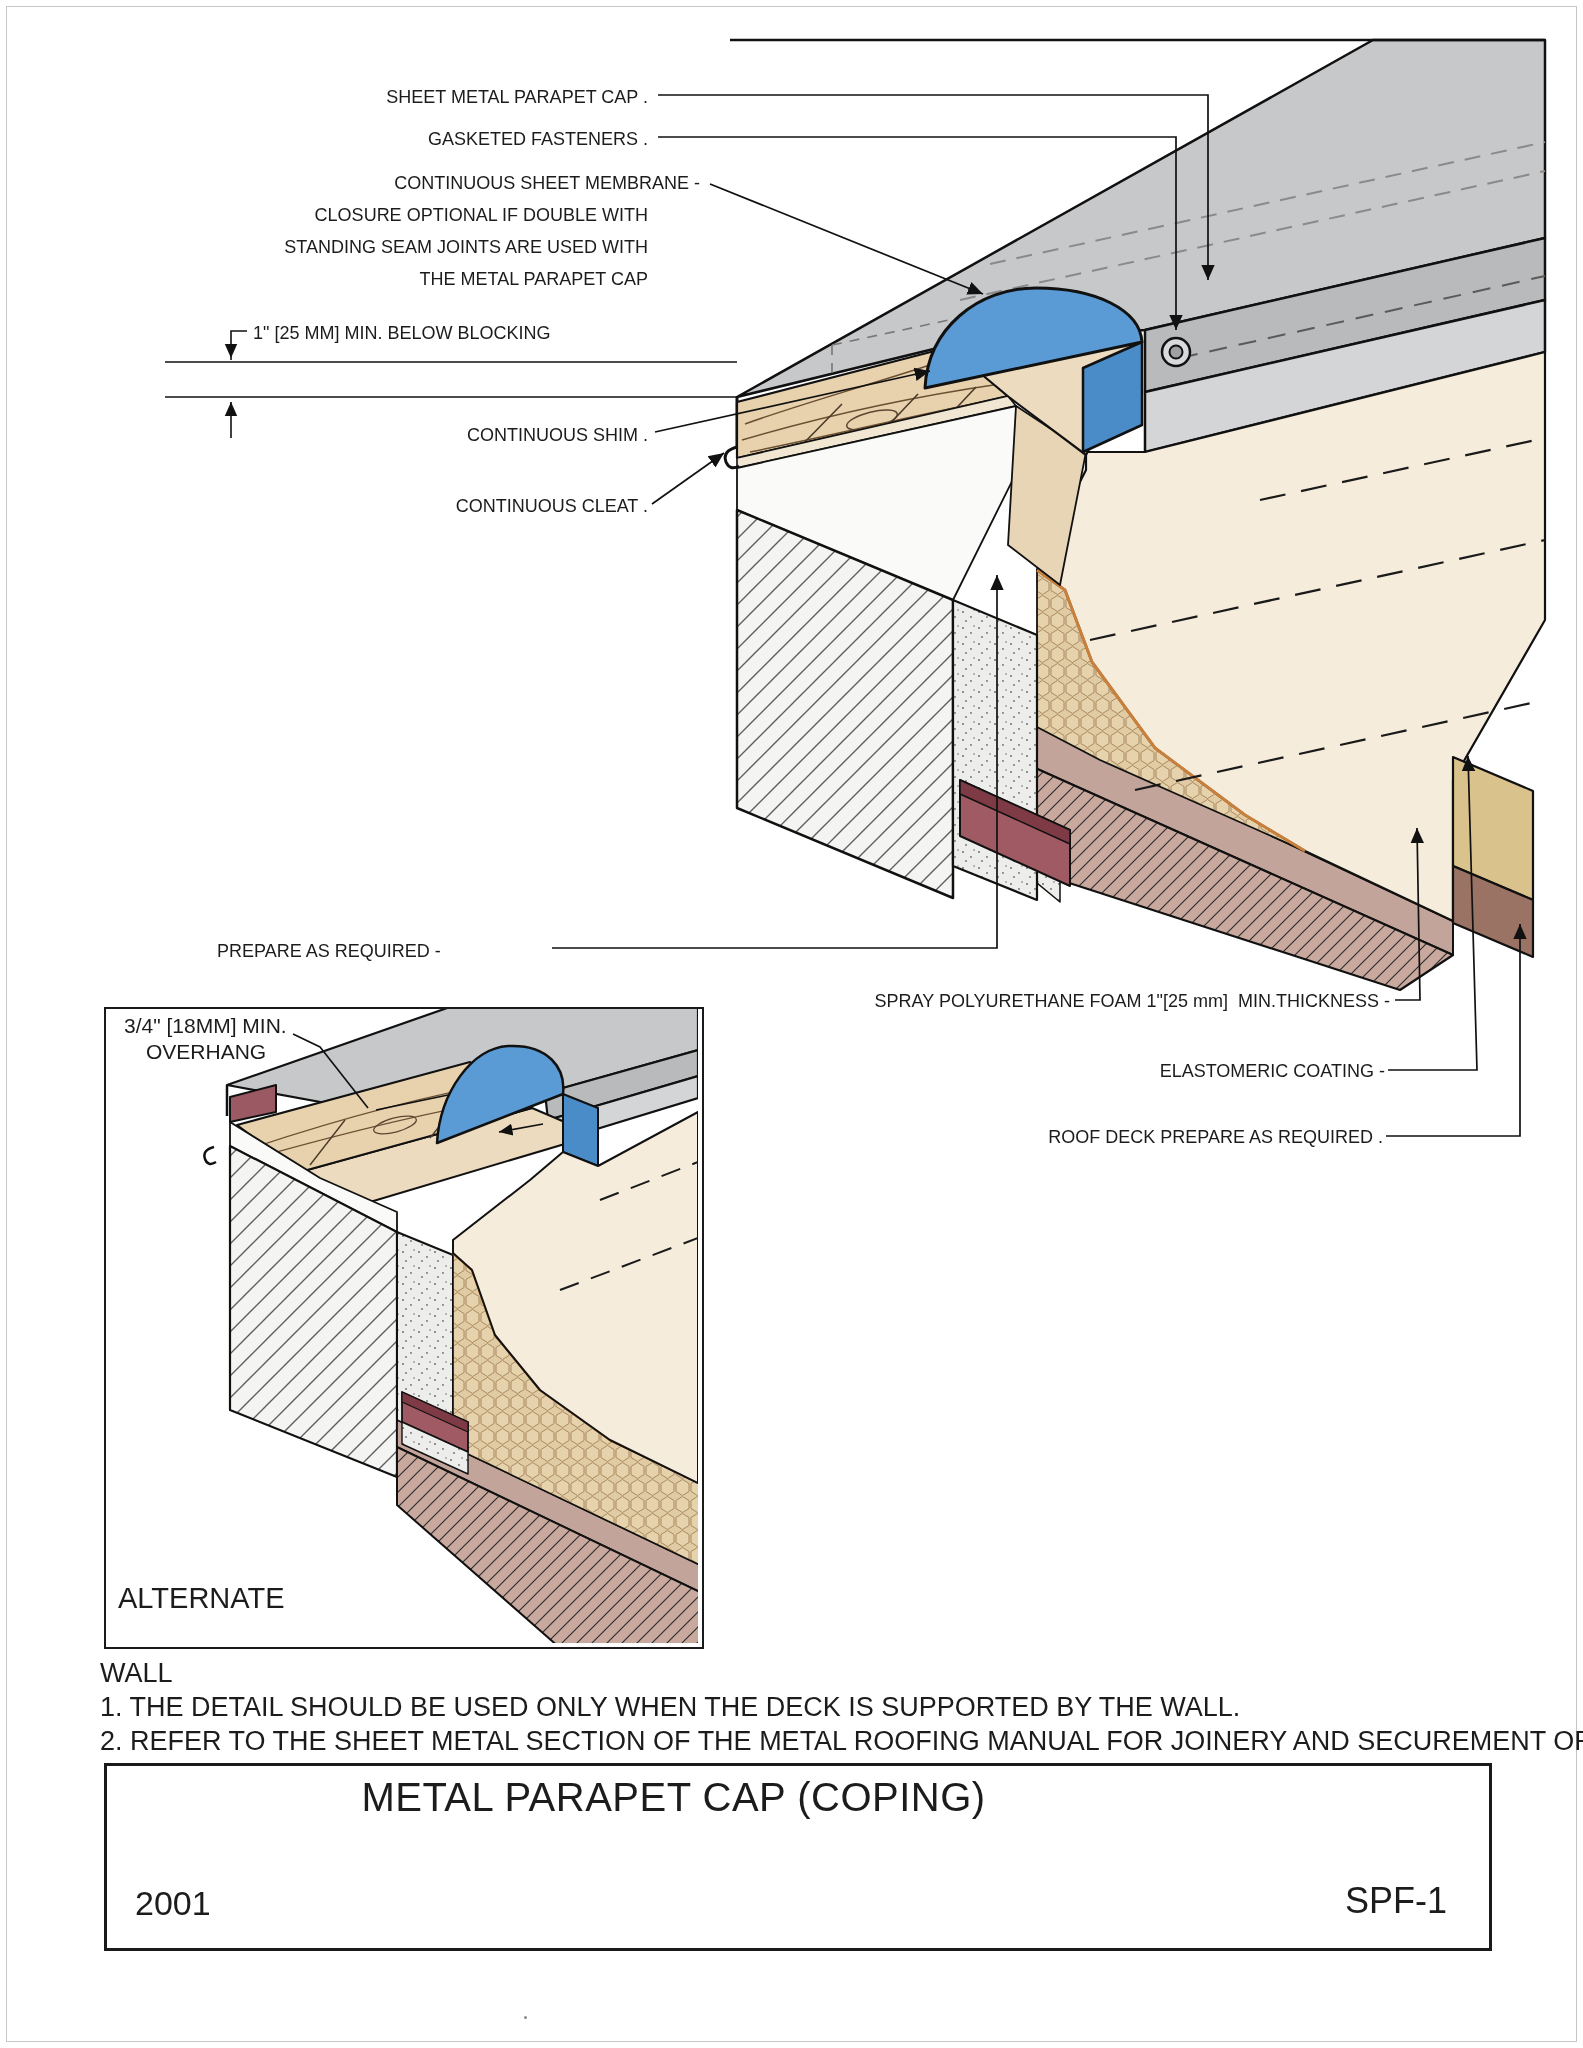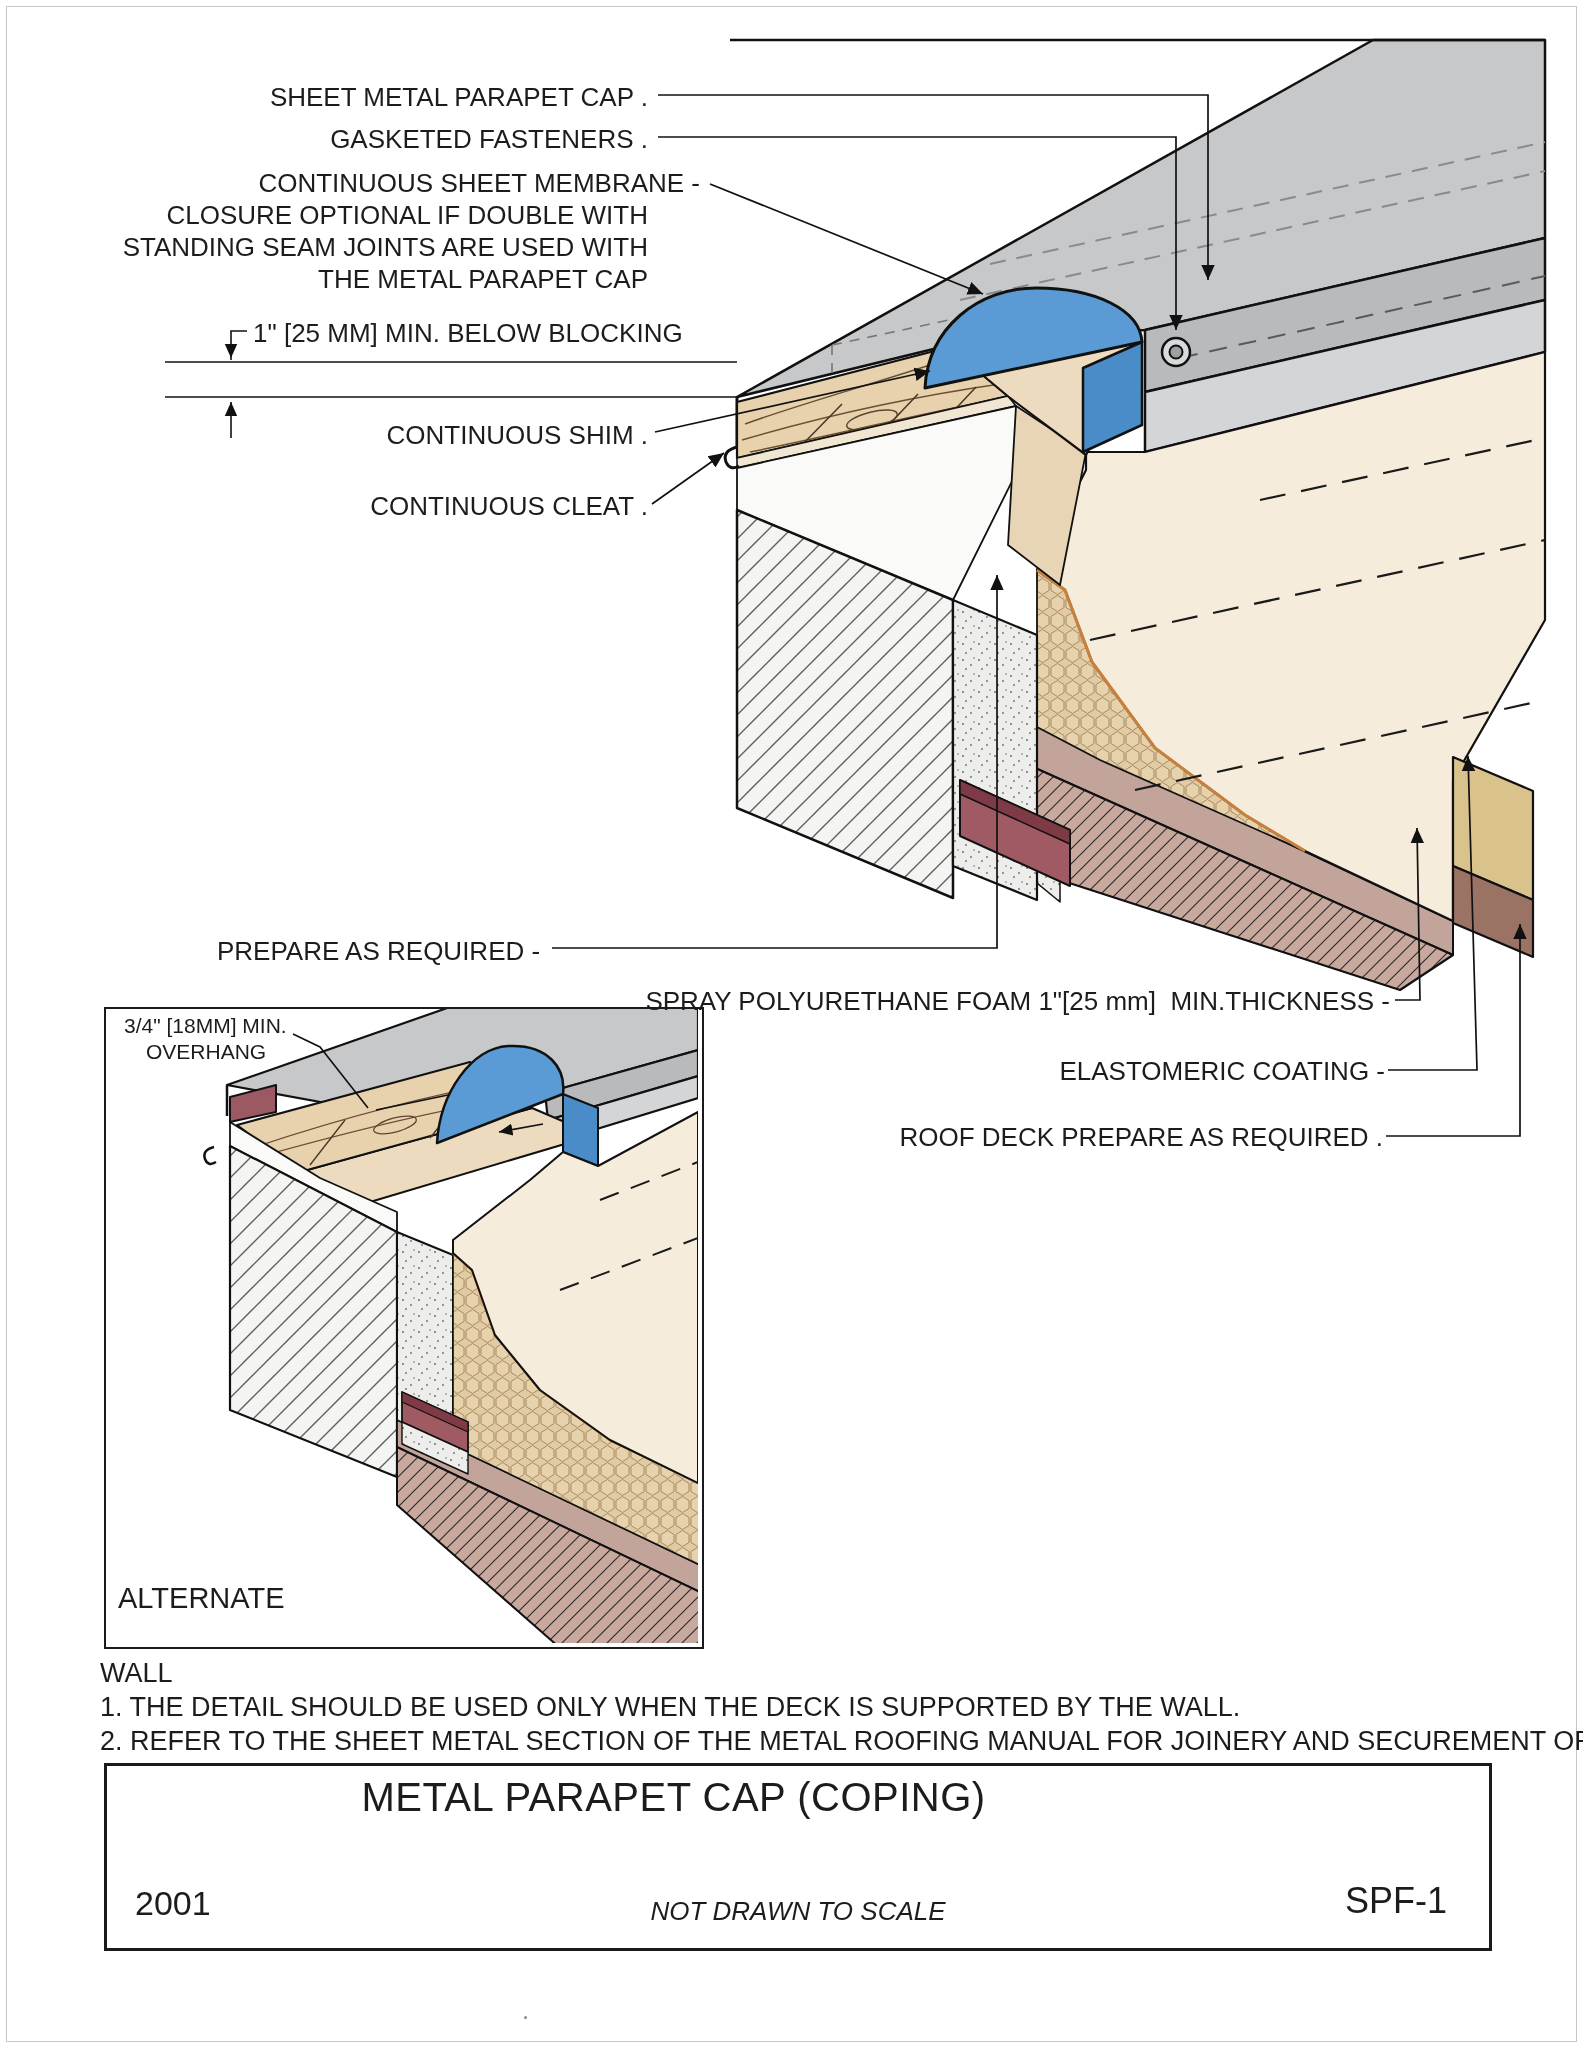--- a/index.html
+++ b/index.html
@@ -1,20 +1,20 @@
 <!DOCTYPE html>
 <html><head>
 <meta charset="utf-8">
 <style>
   html,body{margin:0;padding:0;background:#ffffff;}
   #page{position:relative;width:1583px;height:2048px;background:#fff;overflow:hidden;
         font-family:"Liberation Sans",sans-serif;color:#1c1c1c;}
   #page-frame{position:absolute;inset:6px;border:1.5px solid #c6c6c6;pointer-events:none;}
   svg{position:absolute;left:0;top:0;}
-  .lbl{position:absolute;font-size:26px;line-height:30px;white-space:pre;color:#1c1c1c;}
+  .lbl{position:absolute;font-size:18px;line-height:30px;white-space:pre;color:#1c1c1c;}
   .r{text-align:right;}
   .sm{font-size:21px;line-height:25px;}
   .caption{font-size:29px;}
   .notes{font-size:27px;line-height:34px;}
   .tb-title{position:absolute;left:104px;width:1139px;text-align:center;font-size:40px;letter-spacing:0.5px;}
   .tb-year{position:absolute;font-size:34px;}
   .tb-scale{position:absolute;left:104px;width:1388px;text-align:center;font-size:26px;font-style:italic;}
   .tb-code{position:absolute;font-size:36px;}
   .box{position:absolute;border:2px solid #1a1a1a;}
   .tbox{position:absolute;border:3px solid #1a1a1a;}
@@ -184,17 +184,16 @@
 <div class="lbl sm" style="left:146px;top:1039px;">OVERHANG</div>
 <div class="lbl caption" style="left:118px;top:1583px;">ALTERNATE</div>
 
 <div class="lbl notes" style="left:100px;top:1656px;">WALL</div>
 <div class="lbl notes" style="left:100px;top:1690px;">1. THE DETAIL SHOULD BE USED ONLY WHEN THE DECK IS SUPPORTED BY THE WALL.</div>
 <div class="lbl notes" style="left:100px;top:1724px;">2. REFER TO THE SHEET METAL SECTION OF THE METAL ROOFING MANUAL FOR JOINERY AND SECUREMENT OPTIONS.</div>
 
 <div class="tbox" style="left:104px;top:1763px;width:1382px;height:182px;"></div>
 <div class="tb-title" style="top:1775px;">METAL PARAPET CAP (COPING)</div>
 <div class="tb-year" style="left:135px;top:1884px;">2001</div>
-<div class="tb-scale" style="top:1896px;">NOT DRAWN TO SCALE</div>
 <div class="tb-code" style="right:136px;top:1880px;position:absolute;">SPF-1</div>
 
 <div class="dot" style="left:524px;top:2016px;"></div>
 </div>
 
 </body></html>

